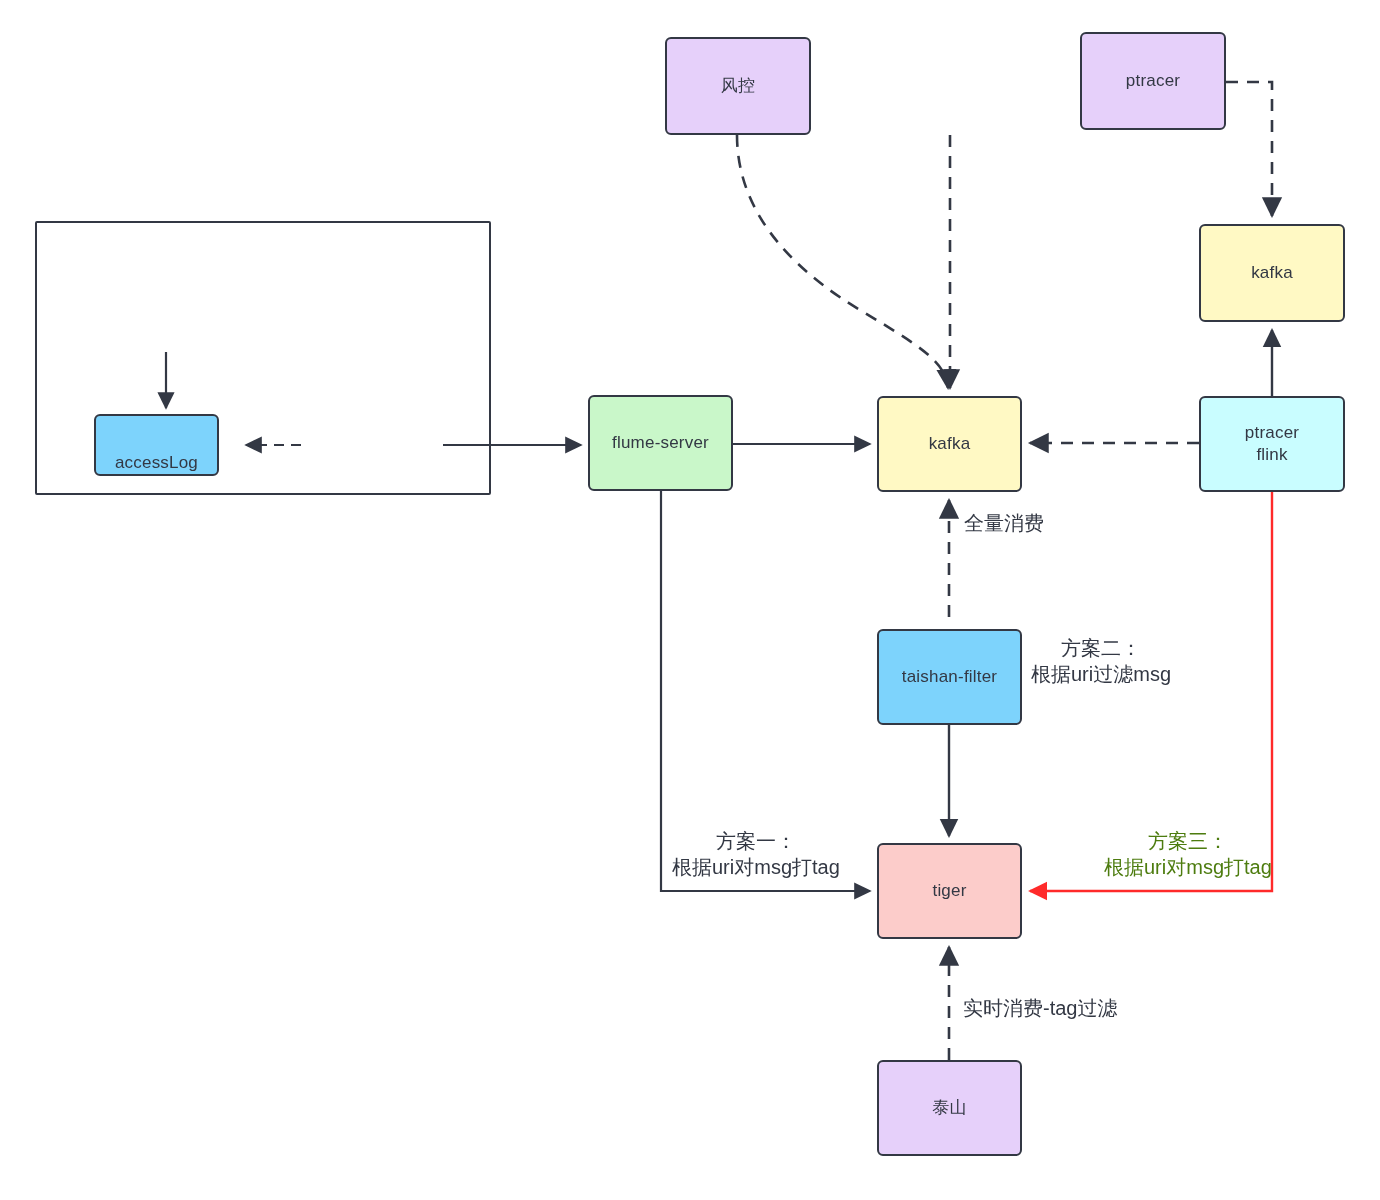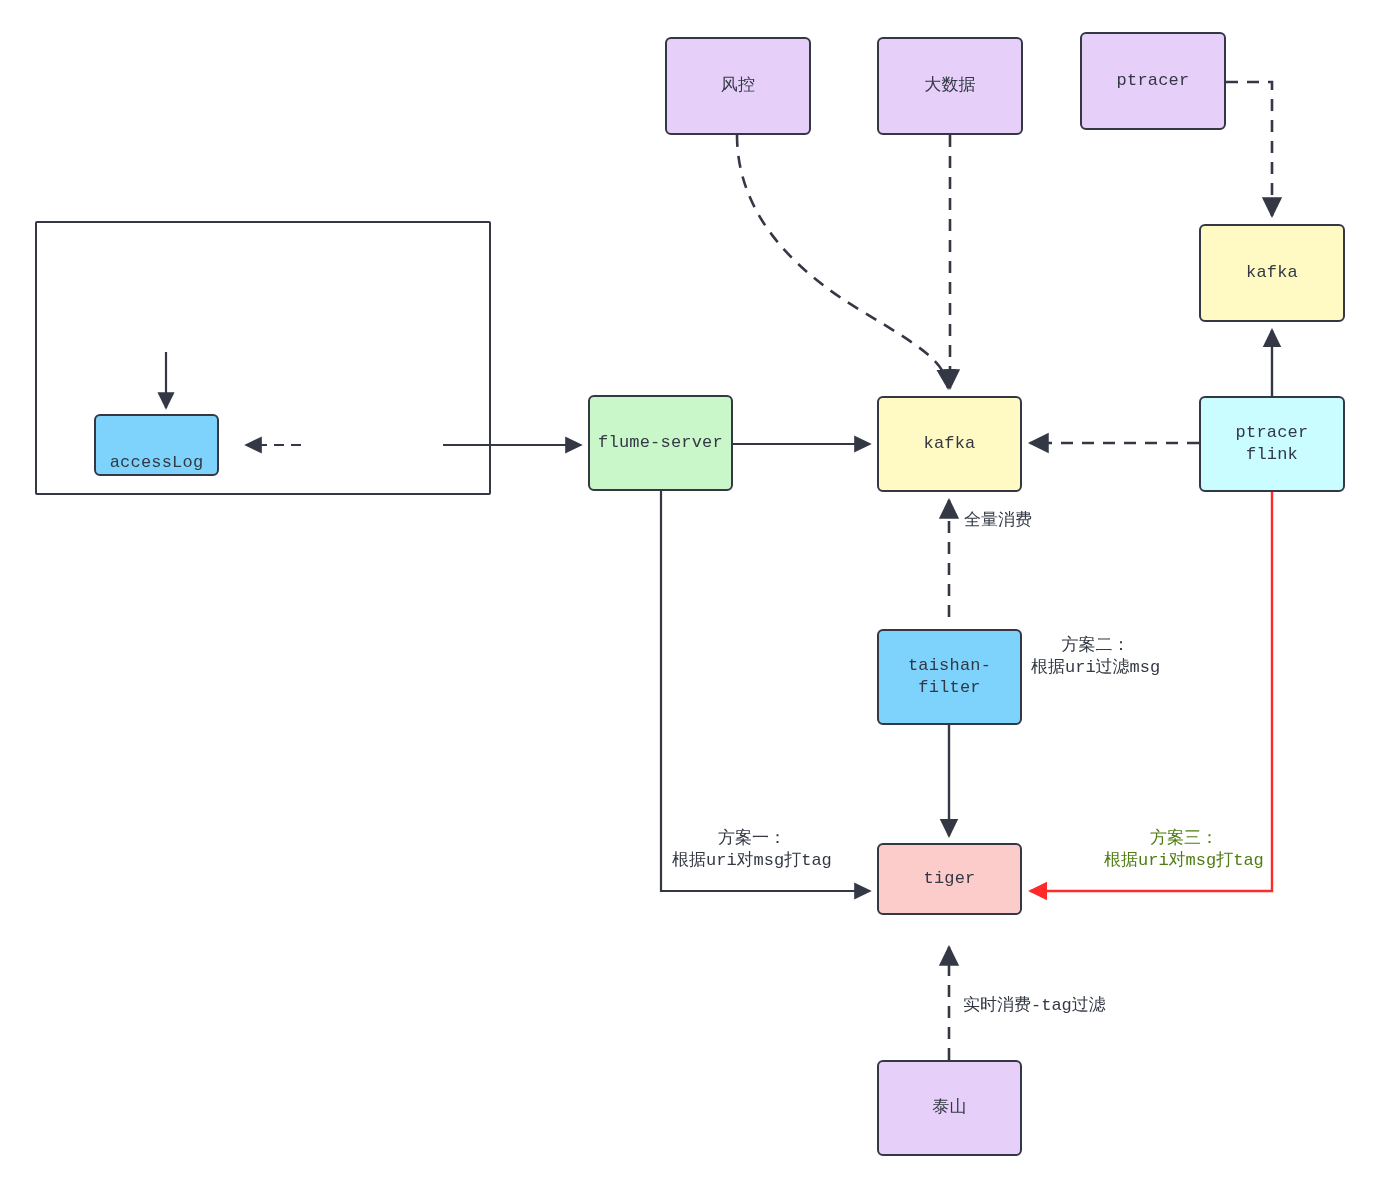--- a/index.html
+++ b/index.html
@@ -5,21 +5,21 @@
   html, body {
     margin: 0;
     padding: 0;
     background: #ffffff;
   }
   #canvas {
     position: relative;
     width: 1380px;
     height: 1200px;
     background: #ffffff;
-    font-family: Liberation Mono, monospace;
+    font-family: Liberation Sans, sans-serif;
     overflow: hidden;
   }
   svg.edges {
     position: absolute;
     left: 0;
     top: 0;
     width: 1380px;
     height: 1200px;
     pointer-events: none;
   }
@@ -41,21 +41,21 @@
   .group-box {
     position: absolute;
     box-sizing: border-box;
     border: 2px solid #333844;
     border-radius: 2px;
     background: transparent;
   }
   .edge-label {
     position: absolute;
     color: #333844;
-    font-size: 17px;
+    font-size: 20px;
     line-height: 1.3;
     text-align: center;
     white-space: pre-line;
   }
   .edge-label.red { color: #4d7c0f; }
 </style>
 </head>
 <body>
 
 <div id="canvas">
@@ -98,23 +98,20 @@
 
     <path d="M949,1060 L949,947" fill="none" stroke="#333844" stroke-width="2.6" stroke-dasharray="12 9" marker-end="url(#ah)"></path>
   </svg>
 
   <div class="group-box" style="left:35px; top:221px; width:456px; height:274px;"></div>
 
   <div class="node" style="left:665px; top:37px; width:146px; height:98px; background:#e6d0fa;">
     <span>风控</span>
   </div>
 
-  <div class="node" style="left:877px; top:37px; width:146px; height:98px; background:#e6d0fa;">
-    <span>大数据</span>
-  </div>
 
   <div class="node" style="left:1080px; top:32px; width:146px; height:98px; background:#e6d0fa;">
     <span>ptracer</span>
   </div>
 
   <div class="node" style="left:1199px; top:224px; width:146px; height:98px; background:#fff9c4;">
     <span>kafka</span>
   </div>
 
 
@@ -133,21 +130,21 @@
 
   <div class="node" style="left:1199px; top:396px; width:146px; height:96px; background:#c9fdff;">
     <span>ptracer
 flink</span>
   </div>
 
   <div class="node" style="left:877px; top:617px; width:145px; height:96px; background:#7dd3fc;margin-top:12px;">
     <span>taishan-filter</span>
   </div>
 
-  <div class="node" style="left:877px; top:843px; width:145px; height:72px; background:#fcccca;text-align:center;">
+  <div class="node" style="left:877px; top:843px; width:145px; height:96px; background:#fcccca;text-align:center;">
     <span>tiger</span>
   </div>
 
   <div class="node" style="left:877px; top:1060px; width:145px; height:96px; background:#e6d0fa;">
     <span>泰山</span>
   </div>
 
   <div class="edge-label" style="left:964px; top:510px;">全量消费</div>
 
   <div class="edge-label" style="left:1031px; top:635px;">方案二：

